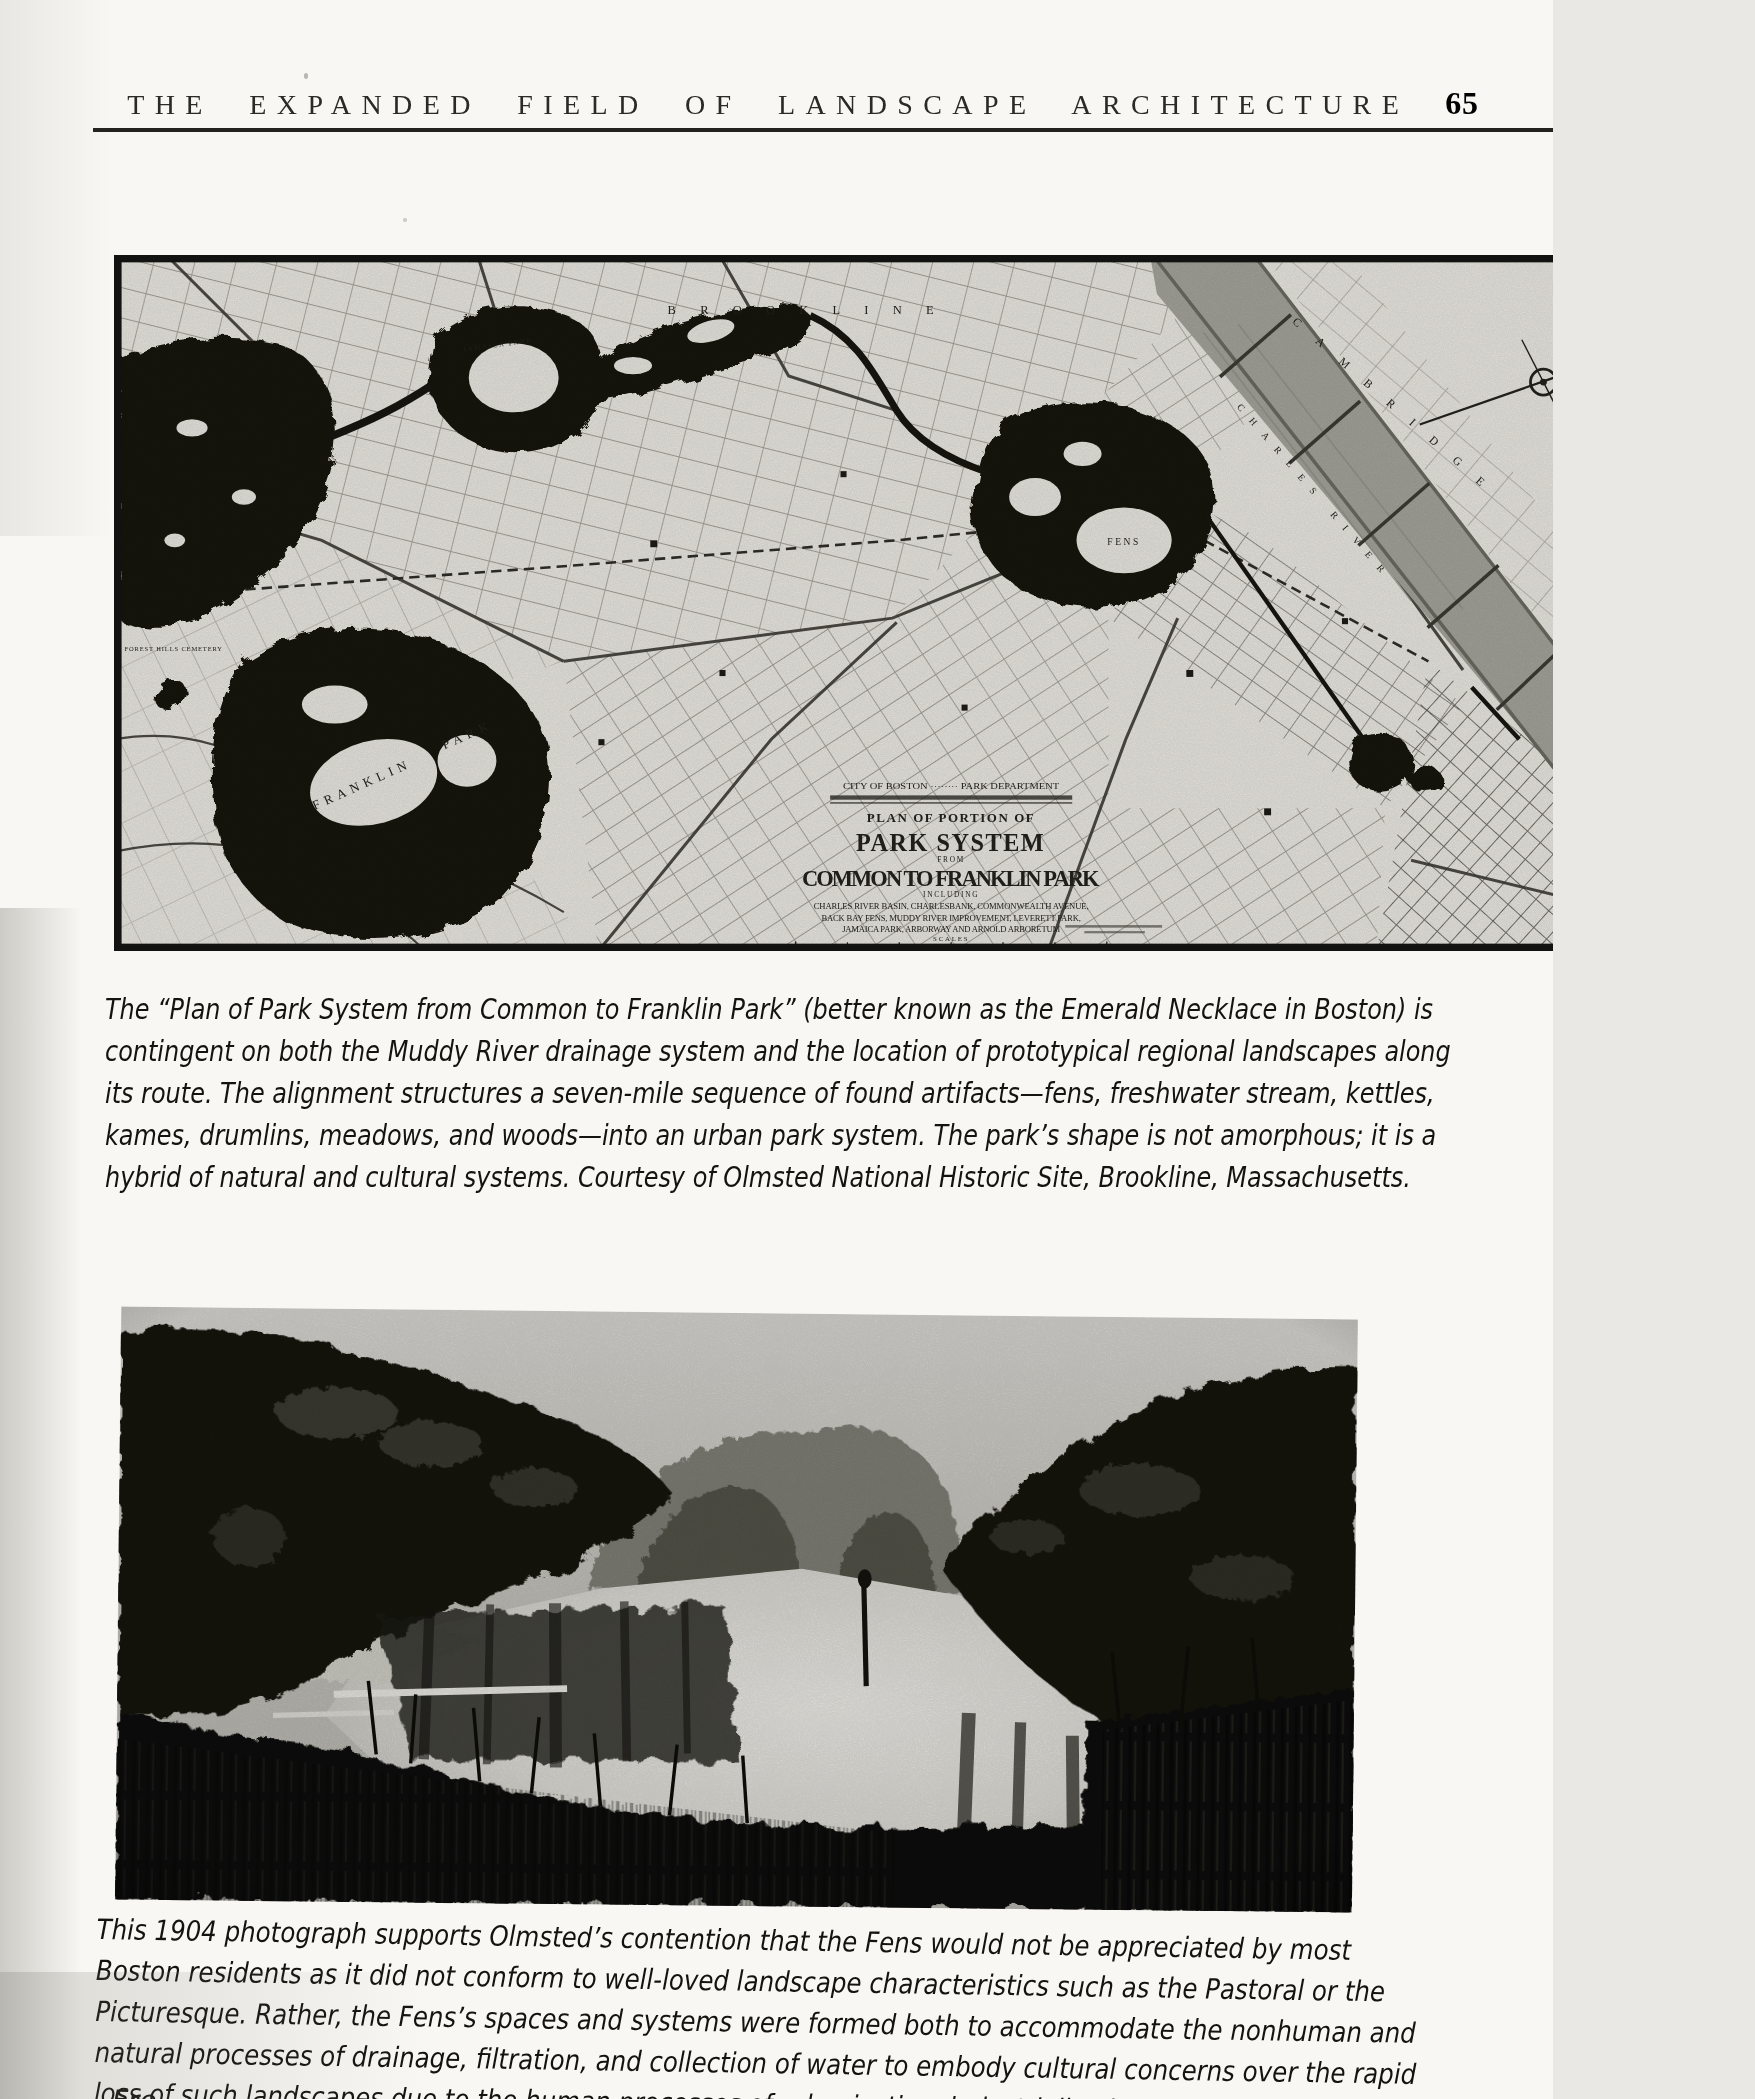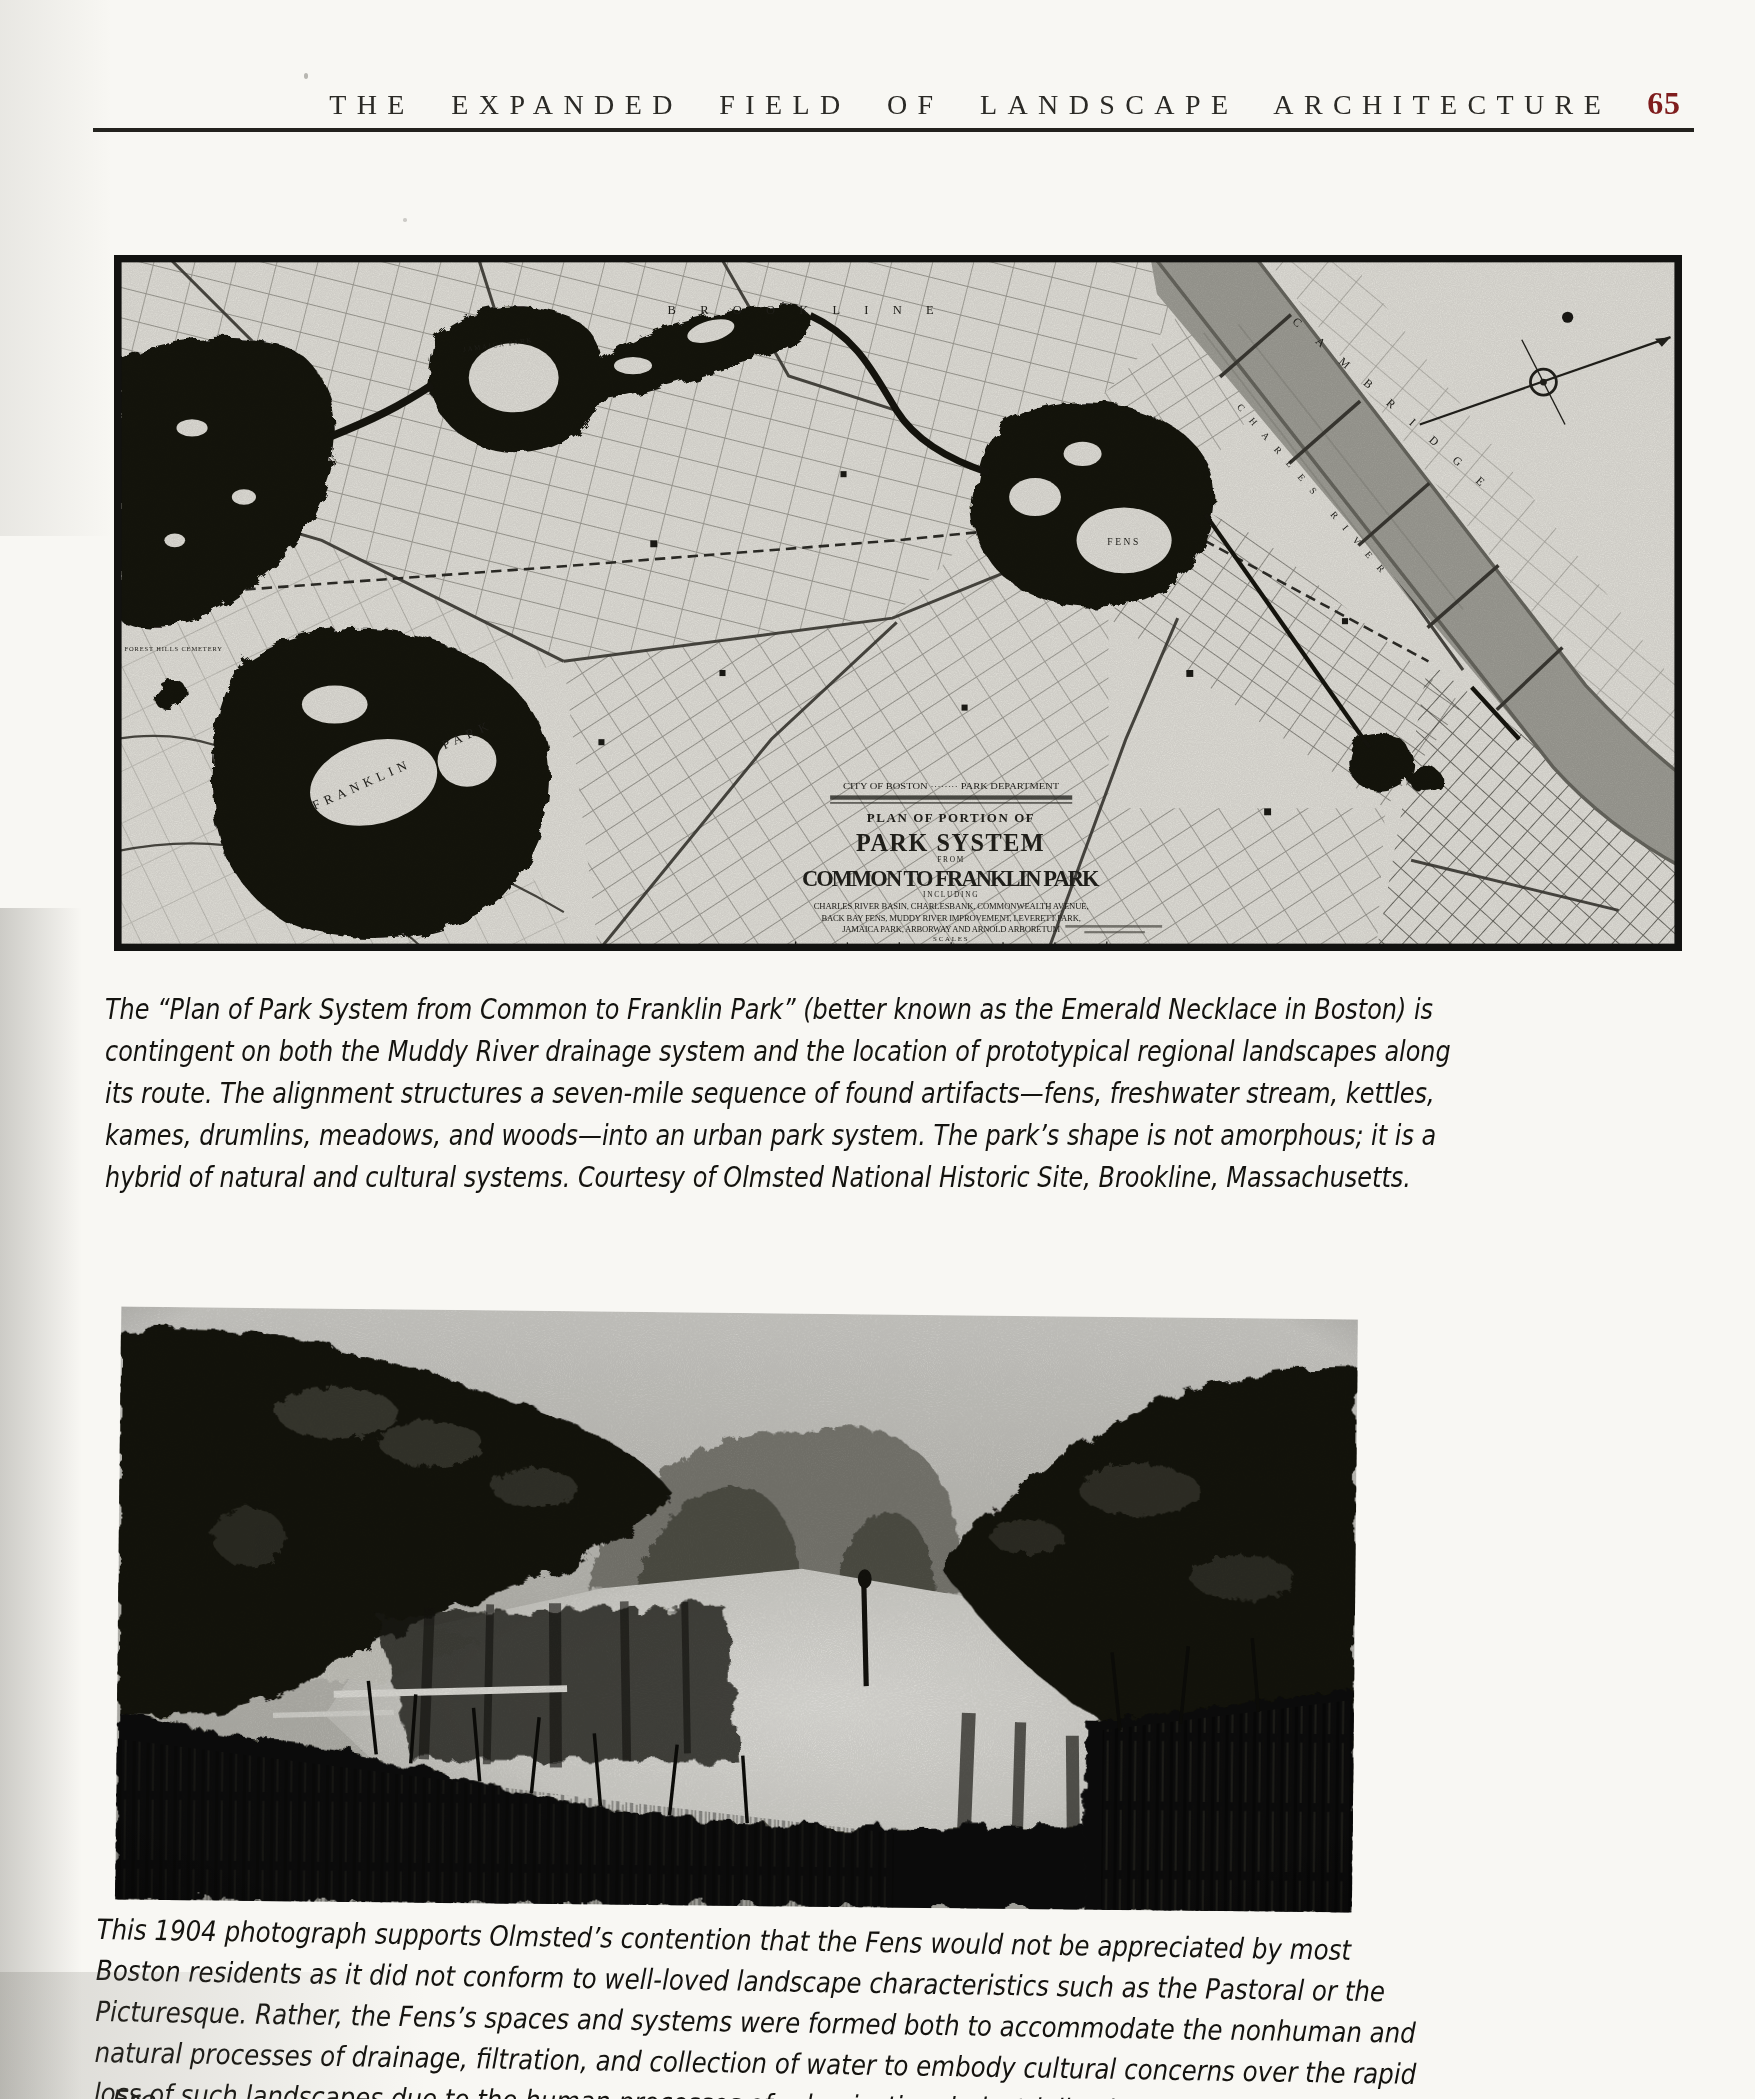--- a/index.html
+++ b/index.html
@@ -1,23 +1,23 @@
 <!DOCTYPE html>
 <html style="font-size:14px"><head>
 <meta charset="utf-8">
 <style>
   html,body{margin:0;padding:0;}
   body{width:1755px;height:2100px;overflow:hidden;background:#e9e8e4;}
-  .page{position:relative;width:1755px;height:2100px;background:#f8f7f3;overflow:hidden;
+  .page{position:relative;width:1553px;height:2100px;background:#f8f7f3;overflow:hidden;
         font-family:"Liberation Serif","DejaVu Serif",serif;color:#1c1b18;}
 
   
   .hdr{position:absolute;top:85px;right:74px;display:flex;align-items:baseline;gap:36px;}
   .hdr-title{font-size:28px;letter-spacing:10.4px;word-spacing:19px;color:#2b2a26;white-space:nowrap;}
-  .hdr-num{font-size:32px;font-weight:bold;color:#7f1d1d;letter-spacing:0.9px;}
+  .hdr-num{font-size:32px;font-weight:bold;color:#000000;letter-spacing:0.9px;}
   .hdr-rule{position:absolute;top:128px;left:93px;width:1601px;height:3.5px;background:#23221e;}
   .speck{position:absolute;border-radius:50%;background:#6a6862;}
 
   
   .fig-map{position:absolute;left:114px;top:255px;width:1568px;height:696px;border-radius:14px;}
   .fig-photo{position:absolute;left:118px;top:1313px;width:1237px;height:593px;
              transform:rotate(0.6deg);transform-origin:50% 50%;}
   svg{display:block;}
 
   

